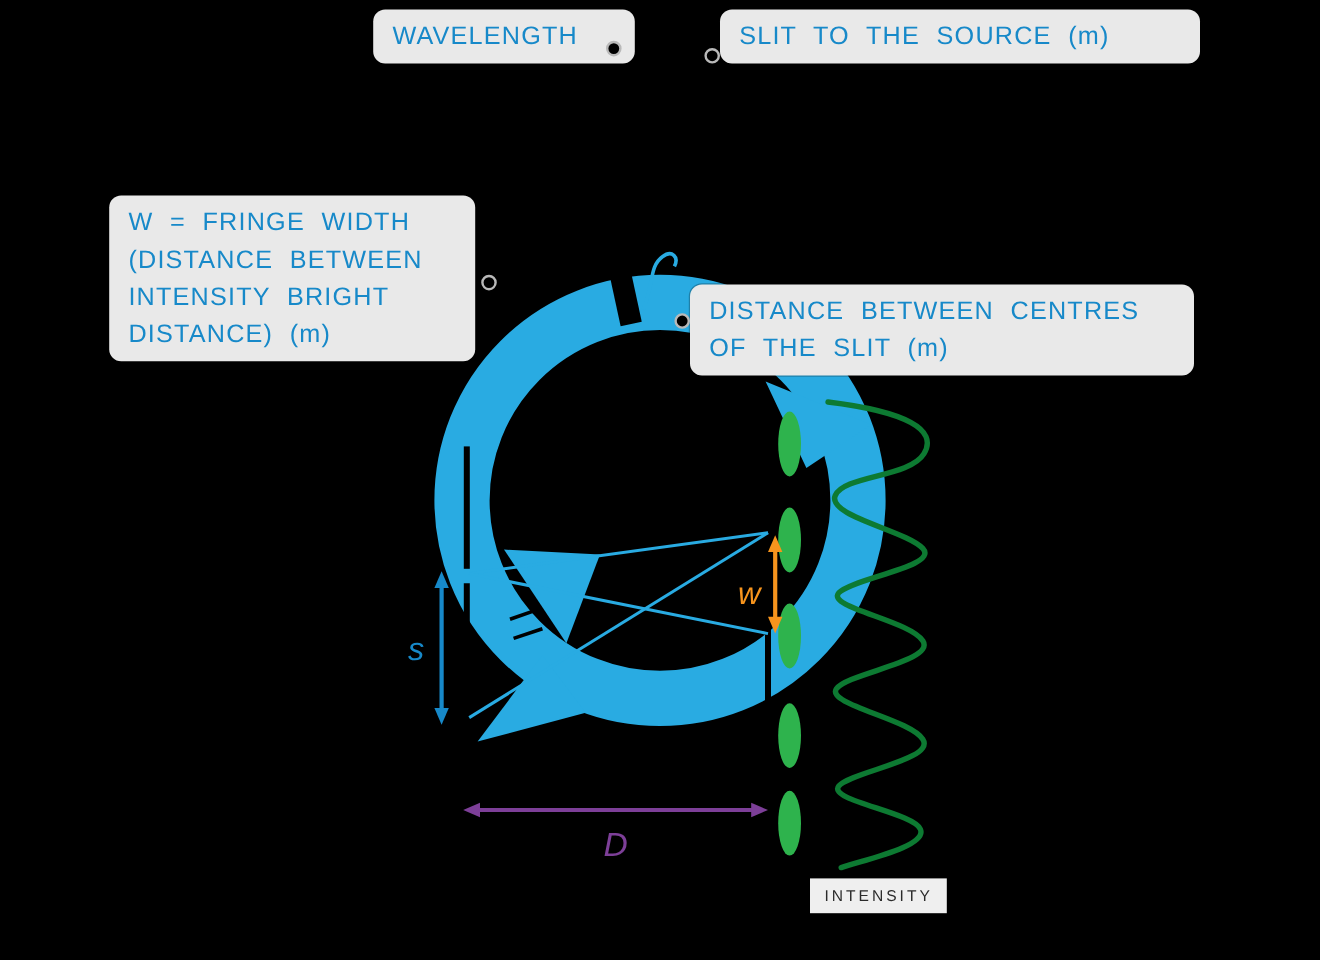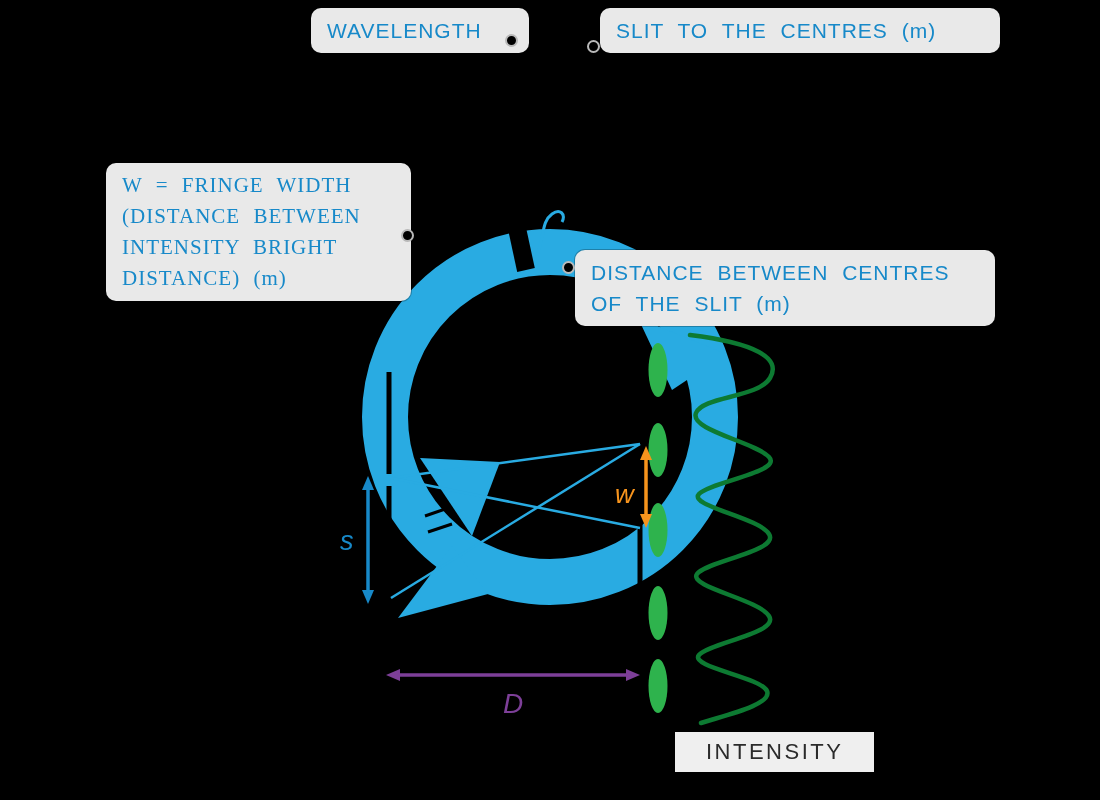--- a/index.html
+++ b/index.html
@@ -16,21 +16,21 @@
     letter-spacing:1px; word-spacing:7px;
     box-shadow:0 0 0 1px rgba(0,0,0,0.25);
   }
   .pin {
     position:absolute; z-index:4; width:9px; height:9px;
     border:2px solid #b9b9b9; border-radius:50%; background:#000;
   }
   .intensity-label {
     position:absolute; z-index:3; left:675px; top:732px;
     background:#efefef; color:#2b2b2b;
-    font-size:22px; letter-spacing:2.5px; padding:7px 31px;
+    font-size:13px; letter-spacing:2.5px; padding:7px 12px;
   }
   svg text { font-family:"Liberation Sans", sans-serif; }
 </style>
 </head>
 <body>
 
 <div class="stage">
 
   <svg class="diagram-svg" width="1100" height="800" viewBox="0 0 1100 800">
 
@@ -94,33 +94,33 @@
       <text x="503" y="713" font-size="28" font-style="italic" fill="#7d3f98">D</text>
     </g>
   </svg>
 
   <div class="callout" style="left:278px; top:8px; width:186px;margin-left:33px;">
     <div>WAVELENGTH</div>
   </div>
   <div class="pin" style="left:505px; top:34px;"></div>
 
   <div class="callout" style="left:600px; top:8px; width:368px;">
-    <div>SLIT TO THE CENTRES (m)</div>
+    <div>SLIT TO THE SOURCE (m)</div>
   </div>
   <div class="pin" style="left:587px; top:40px;"></div>
 
-  <div class="callout" style="left:106px; top:163px; width:273px;font-family:Liberation Serif, serif;">
+  <div class="callout" style="left:91px; top:163px; width:273px;">
     <div>W = FRINGE WIDTH</div>
     <div>(DISTANCE BETWEEN</div>
     <div>INTENSITY BRIGHT</div>
     <div>DISTANCE) (m)</div>
   </div>
   <div class="pin" style="left:401px; top:229px;"></div>
 
-  <div class="callout" style="left:575px; top:237px; width:388px;margin-top:13px;">
+  <div class="callout" style="left:575px; top:237px; width:388px;">
     <div>DISTANCE BETWEEN CENTRES</div>
     <div>OF THE SLIT (m)</div>
   </div>
   <div class="pin" style="left:562px; top:261px;"></div>
 
   <div class="intensity-label">INTENSITY</div>
 
 </div>
 
 </body></html>

